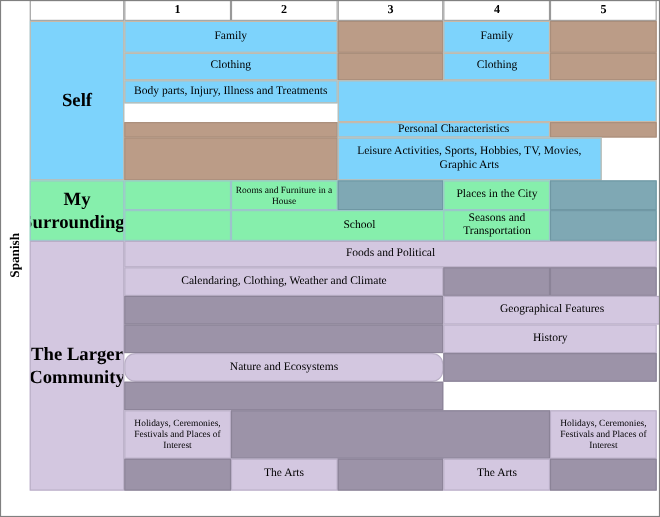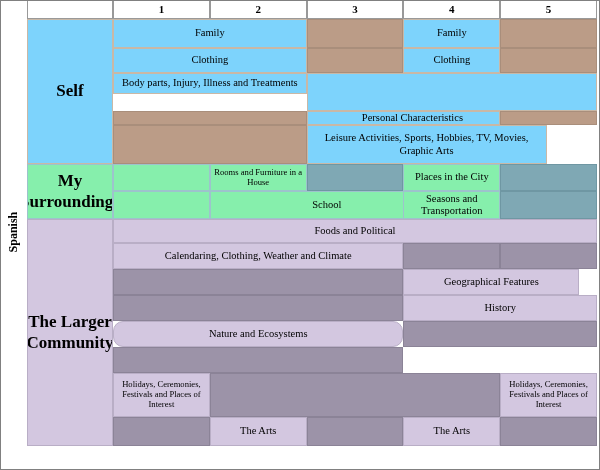--- a/index.html
+++ b/index.html
@@ -160,21 +160,21 @@
     </div>
     <div class="cell purple" style="left: 113px; top: 219px; width: 484px; height: 24px;">
       <span>Foods and Political</span>
     </div>
     <div class="cell purple" style="left: 113px; top: 243px; width: 290.4px; height: 26px;">
       <span>Calendaring, Clothing, Weather and Climate</span>
     </div>
     <div class="cell purple-dark" style="left: 403.4px; top: 243px; width: 96.8px; height: 26px;"></div>
     <div class="cell purple-dark" style="left: 500.2px; top: 243px; width: 96.8px; height: 26px;"></div>
     <div class="cell purple-dark" style="left: 113px; top: 269px; width: 290.4px; height: 26px;"></div>
-    <div class="cell purple" style="left: 403.4px; top: 269px; width: 176px; height: 26px;">
+    <div class="cell purple" style="left: 403.4px; top: 269px; width: 197px; height: 26px;">
       <span>Geographical Features</span>
     </div>
     <div class="cell purple-dark" style="left: 113px; top: 295px; width: 290.4px; height: 26px;"></div>
     <div class="cell purple" style="left: 403.4px; top: 295px; width: 193.6px; height: 26px;">
       <span>History</span>
     </div>
     <div class="cell purple" style="left: 113px; top: 321px; width: 290.4px; height: 26px; border-radius: 10px;">
       <span>Nature and Ecosystems</span>
     </div>
     <div class="cell purple-dark" style="left: 403.4px; top: 321px; width: 193.6px; height: 26px;"></div>

